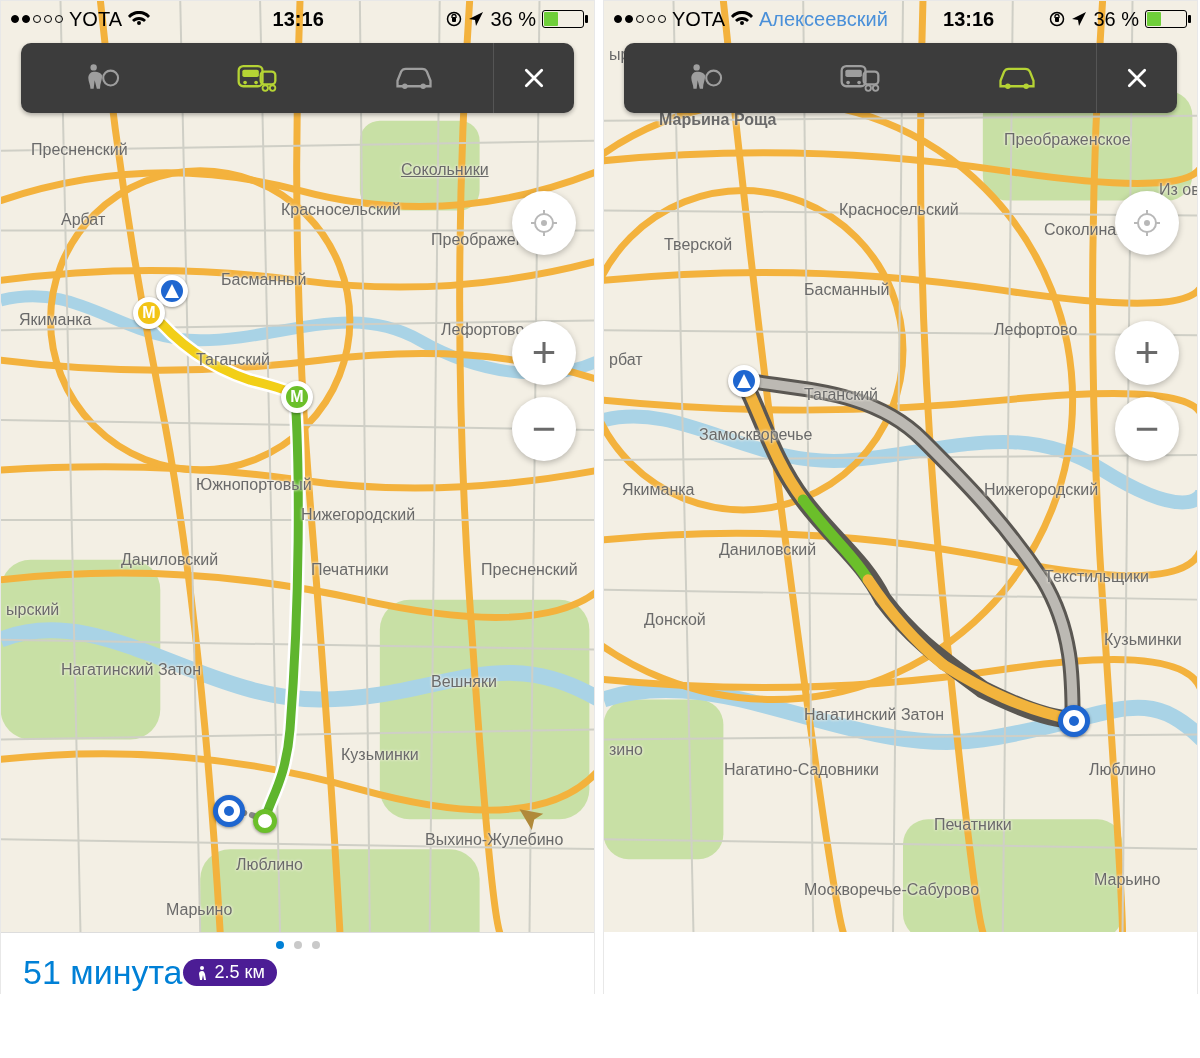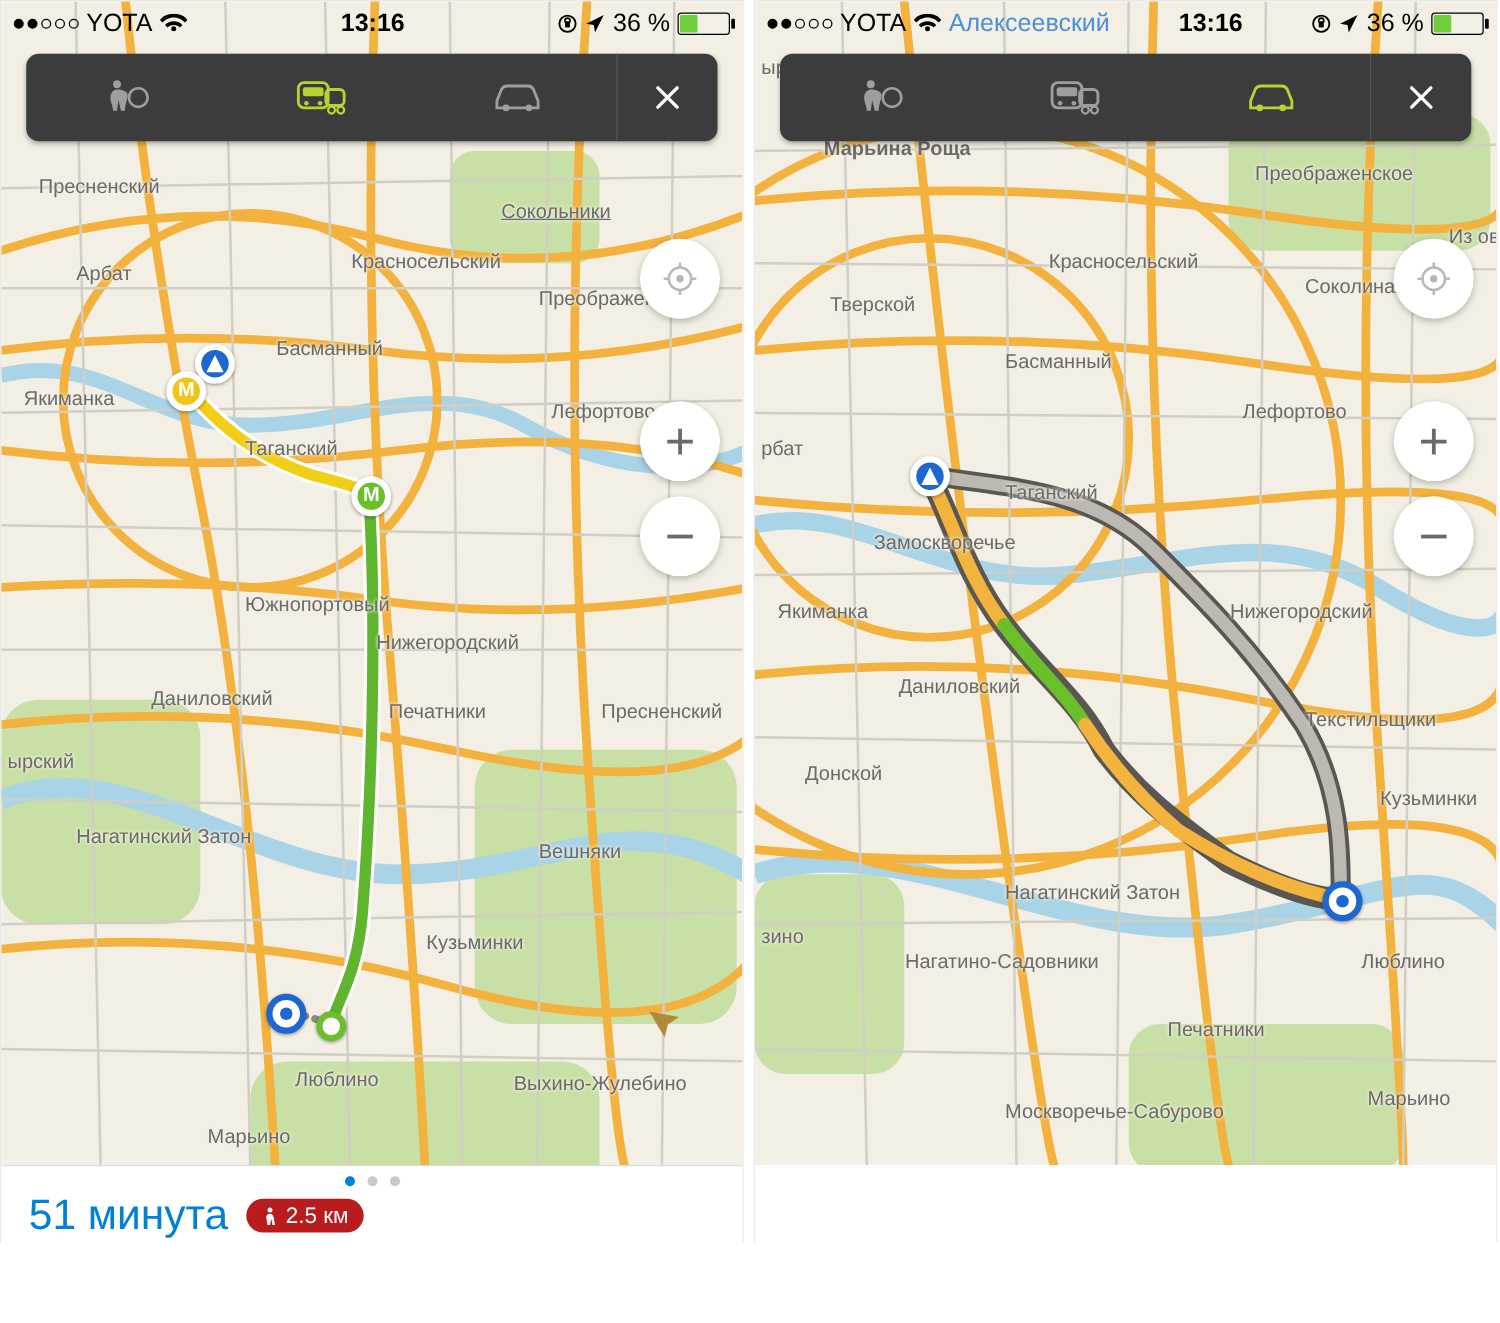--- a/index.html
+++ b/index.html
@@ -139,27 +139,26 @@
   }
   .pdot { width:8px; height:8px; border-radius:50%; background:#c9c9c9; }
   .pdot.active { background:#0080d6; }
   .duration {
     font-size:34px;
     color:#0080d6;
     font-weight:400;
     margin-top:6px;
     display:flex;
     align-items:center;
-    gap:14px;
   }
   .pill {
     display:inline-flex;
     align-items:center;
     gap:6px;
-    background:#b91c1c;
+    background:#4c1d95;
     color:#fff;
     font-size:18px;
     border-radius:16px;
     padding:3px 12px;
   }
   .subline {
     margin-top:10px;
     display:flex;
     align-items:center;
     gap:8px;
@@ -347,21 +346,21 @@
           <span class="maplabel" style="left: 440px; top: 320px;">Лефортово</span>
           <span class="maplabel" style="left: 195px; top: 475px;">Южнопортовый</span>
           <span class="maplabel" style="left: 300px; top: 505px;">Нижегородский</span>
           <span class="maplabel" style="left: 310px; top: 560px;">Печатники</span>
           <span class="maplabel" style="left: 480px; top: 560px;">Пресненский</span>
           <span class="maplabel" style="left: 120px; top: 550px;">Даниловский</span>
           <span class="maplabel" style="left: 5px; top: 600px;">ырский</span>
           <span class="maplabel" style="left: 60px; top: 660px;">Нагатинский Затон</span>
           <span class="maplabel" style="left: 430px; top: 672px;">Вешняки</span>
           <span class="maplabel" style="left: 340px; top: 745px;">Кузьминки</span>
-          <span class="maplabel" style="left: 410px; top: 830px; margin-top: 28px;">Выхино-Жулебино</span>
+          <span class="maplabel" style="left: 424px; top: 830px;">Выхино-Жулебино</span>
           <span class="maplabel" style="left: 235px; top: 855px;">Люблино</span>
           <span class="maplabel" style="left: 165px; top: 900px;">Марьино</span>
         </div>
 
       <div class="marker start" style="left:155px; top:274px;">
         <svg viewBox="0 0 10 10">
             <path fill="#fff" d="M5 0l5 10H0z"></path>
           </svg>
       </div>
       <div class="marker metro yellow" style="left:132px; top:296px;">М</div>

